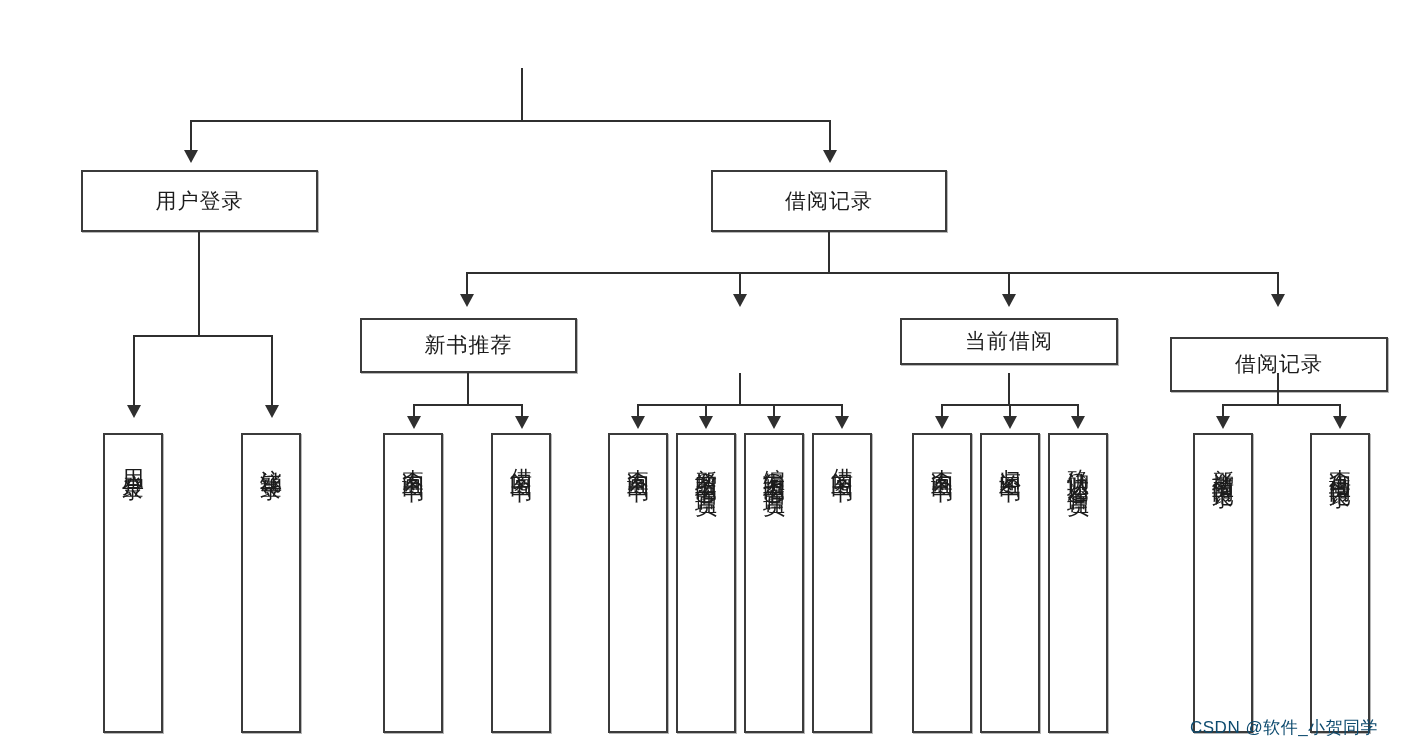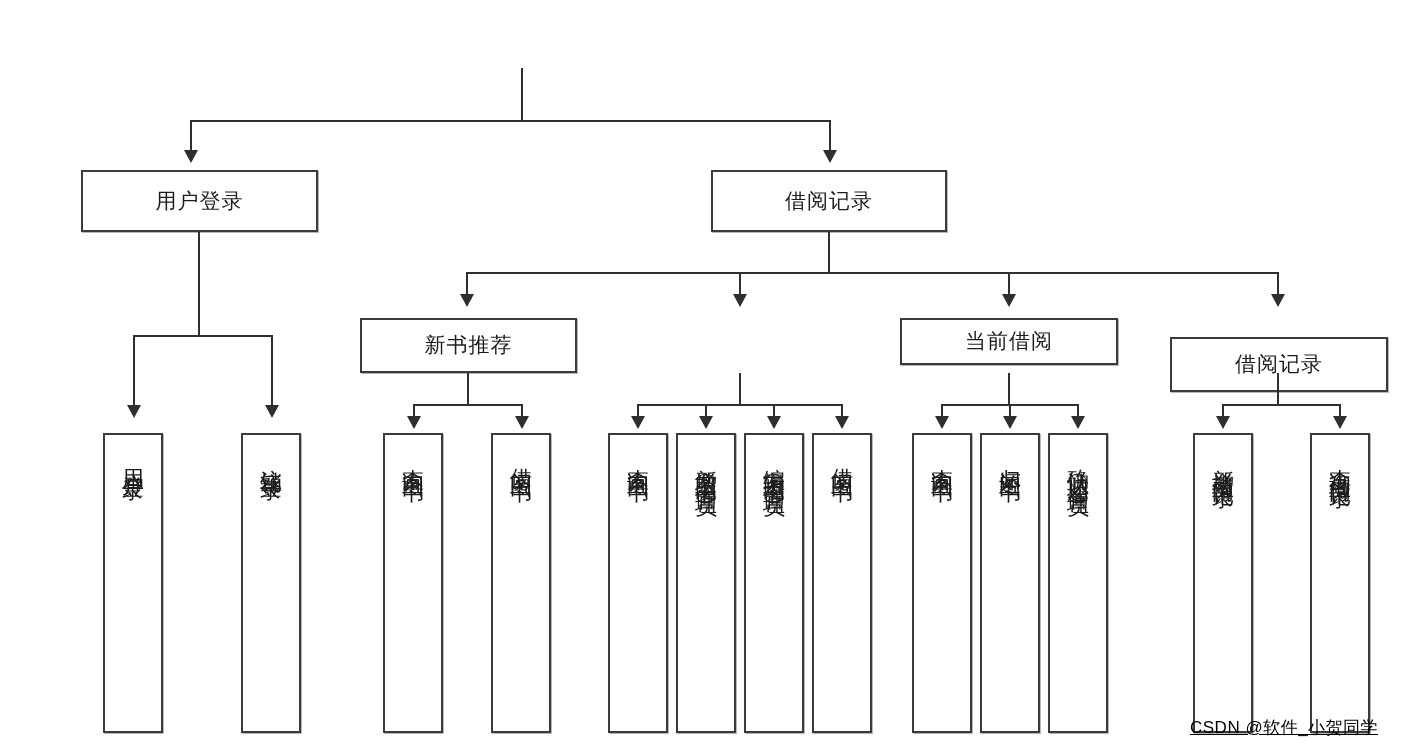--- a/index.html
+++ b/index.html
@@ -56,24 +56,23 @@
   .arrow{
     position:absolute;
     width:0;height:0;
     border-left:7px solid transparent;
     border-right:7px solid transparent;
     border-top:13px solid #2f2f2f;
   }
   .watermark{
     position:absolute;
     font-size:17px;
-    color:#000000;
+    color:#0c4a6e;
     white-space:nowrap;
     letter-spacing:0.5px;
-    text-decoration:underline;
   }
 </style>
 </head>
 <body>
 
 <div id="canvas">
 
 
   <div class="v-line" style="left:521px; top:68px; height:52px;"></div>
 

